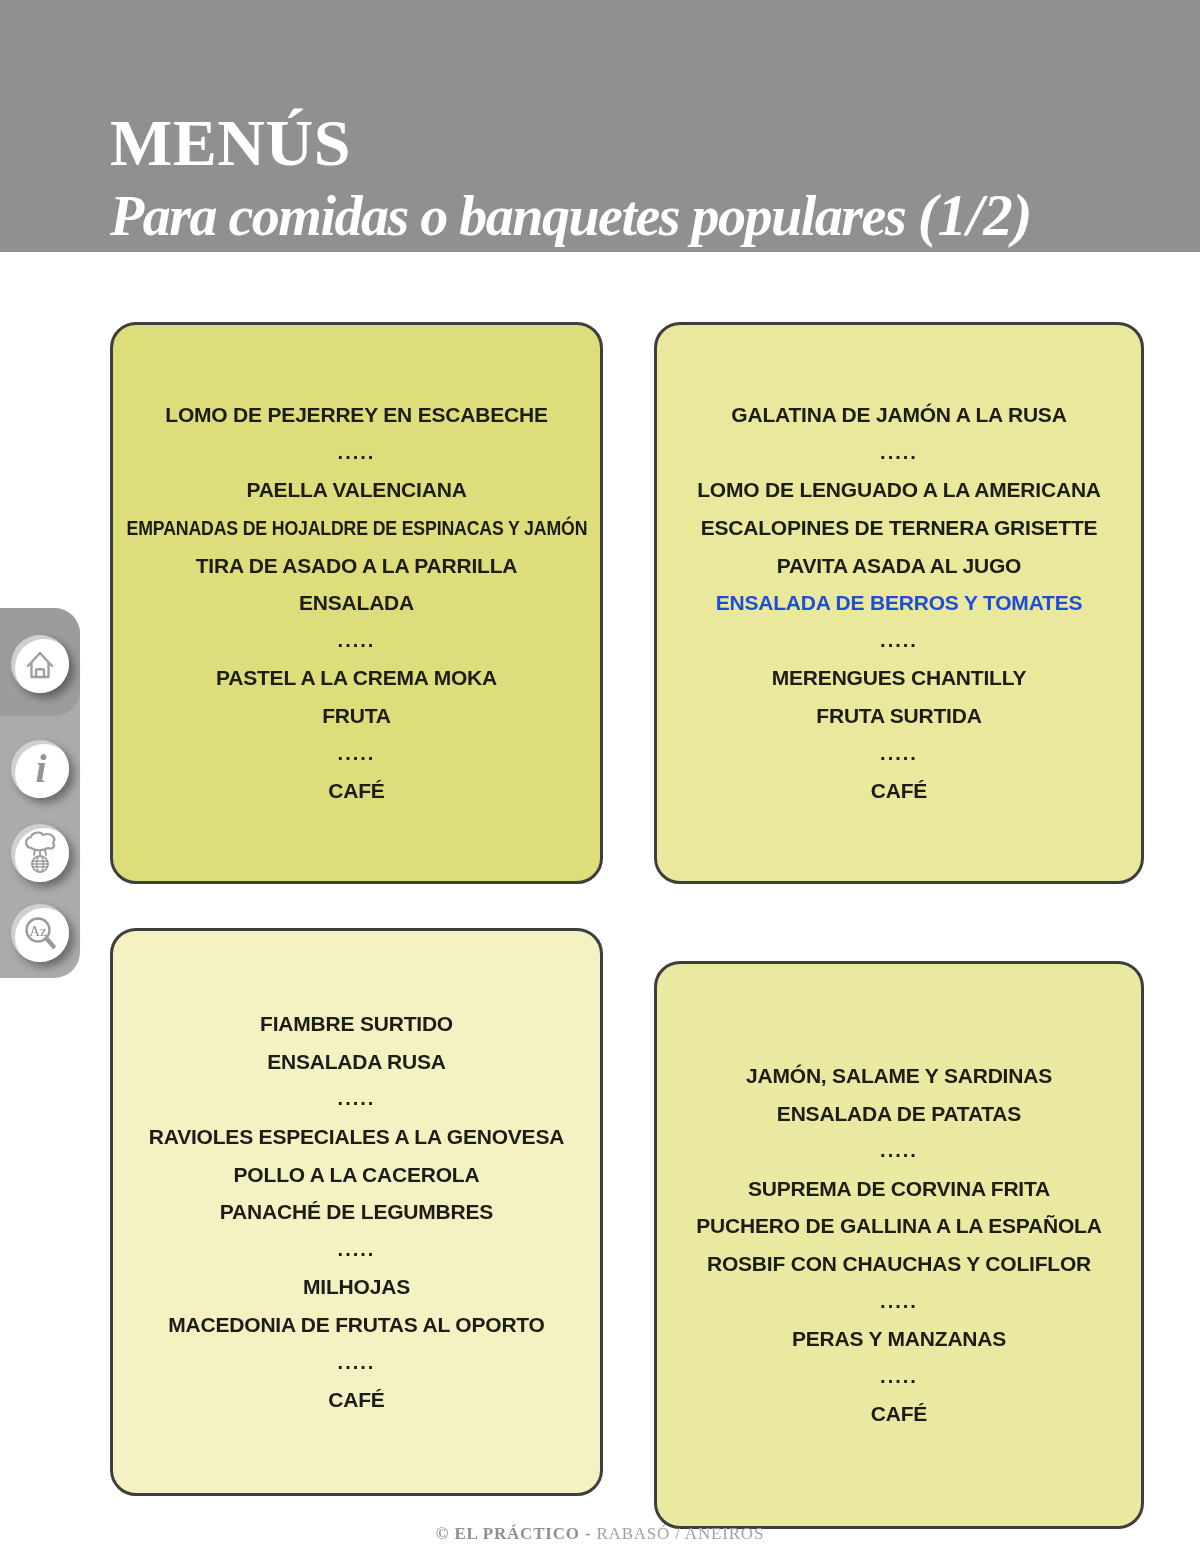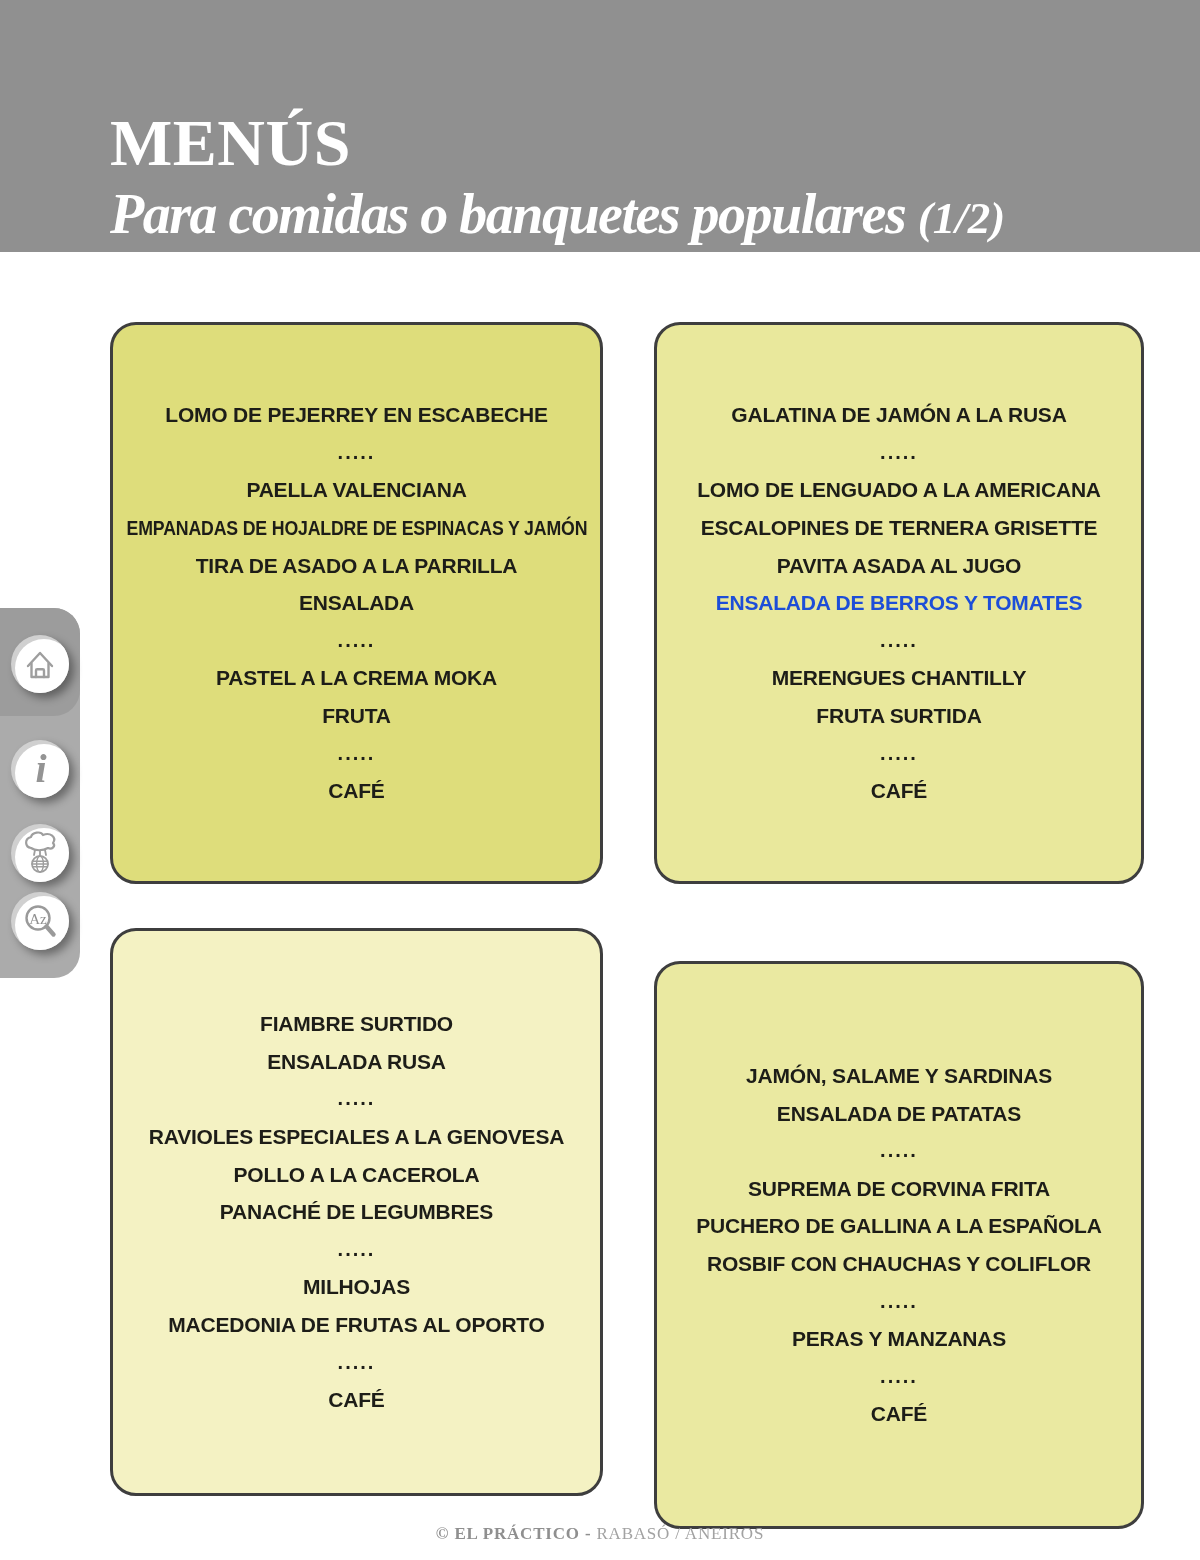--- a/index.html
+++ b/index.html
@@ -23,21 +23,21 @@
     color:#ffffff; letter-spacing:0.5px;
   }
   .header-subtitle {
     font-family:"Liberation Serif", serif;
     font-weight:bold; font-style:italic;
     font-size:56px; line-height:1;
     margin-top:10px;
     color:#ffffff; letter-spacing:-1.5px;
     white-space:nowrap;
   }
-  .page-indicator { font-size:45px; letter-spacing:0; }
+  .page-indicator { font-size:59px; letter-spacing:0; }
 
   
   .sidebar {
     position:absolute; left:-24px; top:608px;
     width:104px; height:370px;
     border-radius:26px;
   }
   .sidebar-top {
     position:absolute; left:0; top:0;
     width:104px; height:108px;
@@ -53,21 +53,21 @@
   }
   .nav-btn::before {
     content:""; position:absolute; inset:0;
     background:#ffffff; border-radius:50%;
     transform:translate(4px,4px);
   }
   .nav-btn svg { position:absolute; left:0; top:0; z-index:2; }
   .btn-home   { top:27px; }
   .btn-info   { top:132px; }
   .btn-recipes{ top:216px; }
-  .btn-az     { top:284px; }
+  .btn-az     { top:296px; }
 
   
   .menu-card {
     position:absolute;
     border:3px solid #3e3e3e;
     border-radius:26px;
     display:flex; flex-direction:column;
     justify-content:center; align-items:center;
     text-align:center;
   }

